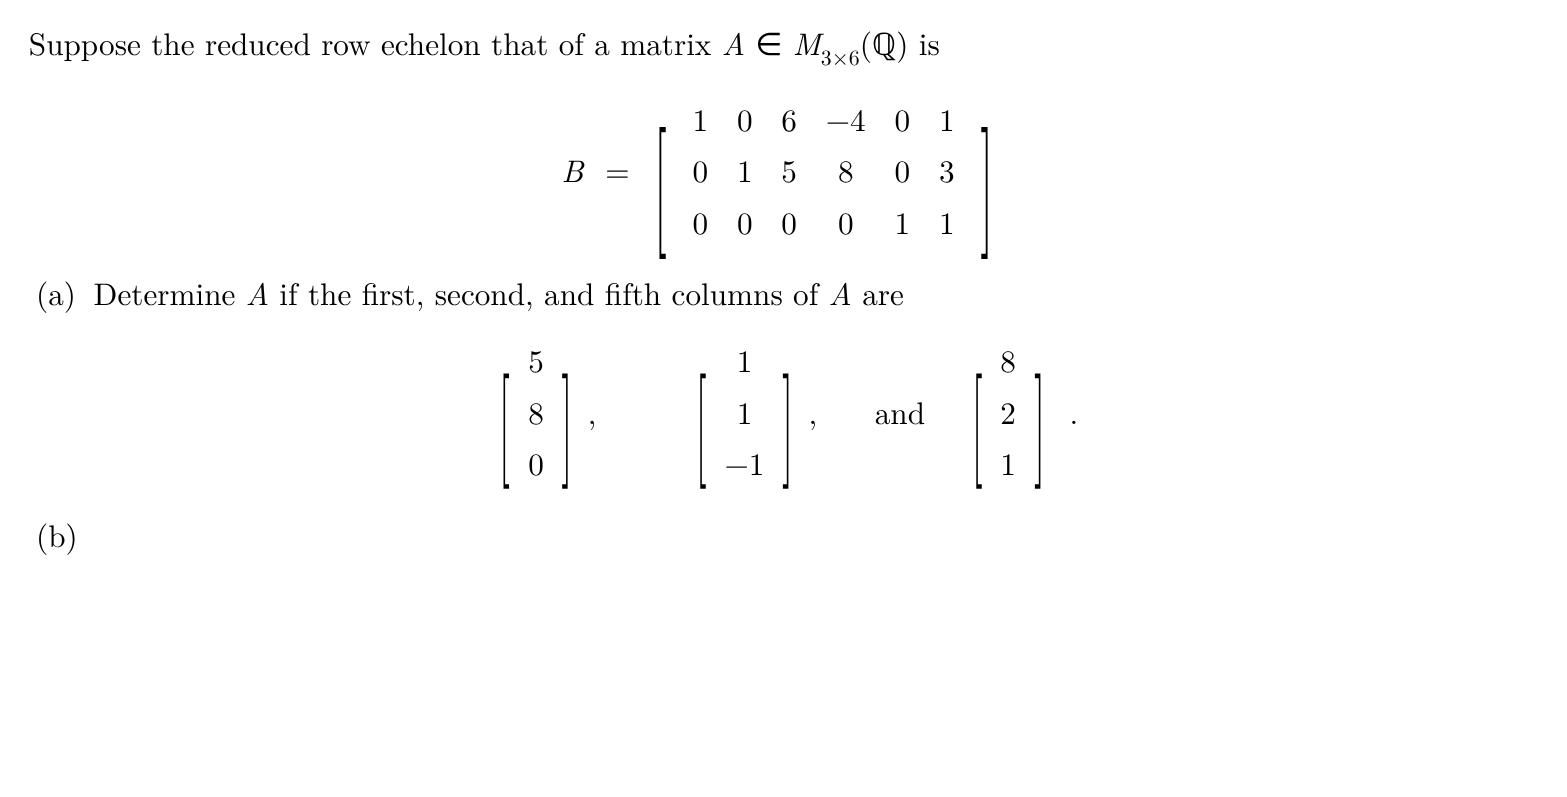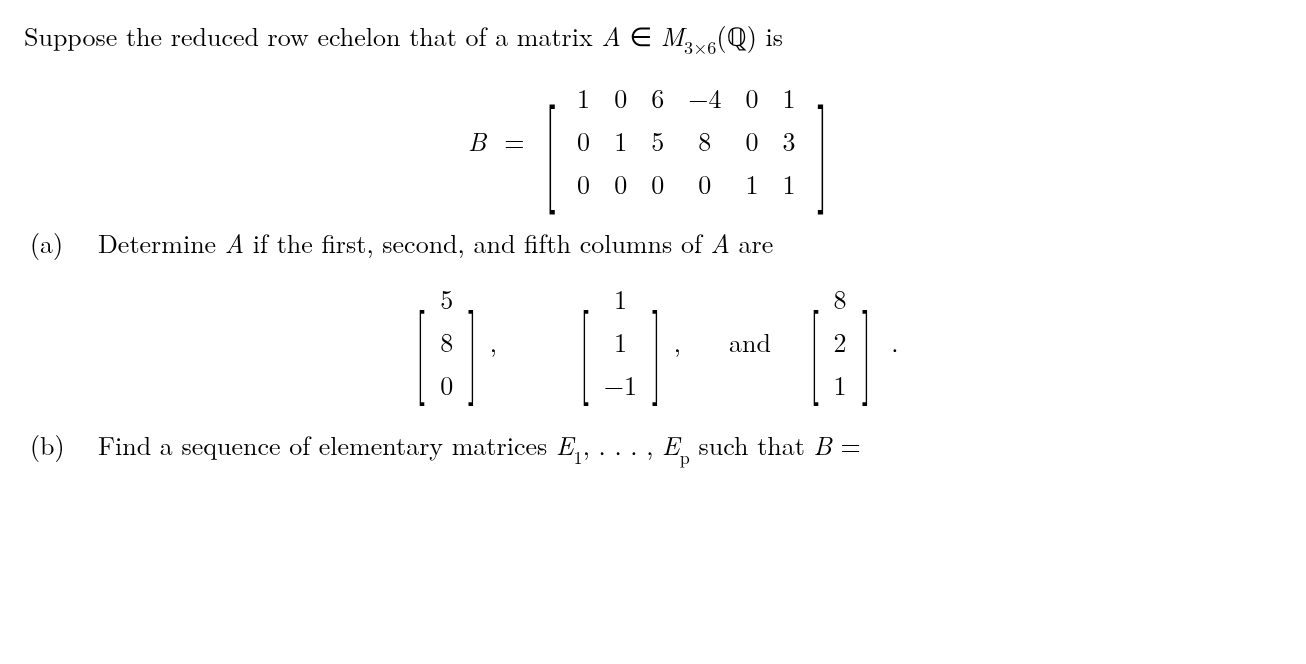--- a/index.html
+++ b/index.html
@@ -72,21 +72,20 @@
     .part {
       display: flex;
       margin-bottom: 14px;
     }
     .part-label {
       min-width: 54px;
       padding-left: 6px;
     }
     .part-content {
       flex: 1;
-      margin-left: 20px;
     }
     .column-vectors {
       text-align: center;
       margin: 14px 0 18px 0;
     }
     .vector-group {
       display: inline-flex;
       align-items: center;
       gap: 6px;
     }
@@ -240,17 +239,14 @@
       </span>
       <span class="small-bracket-right">]</span>
     </span>
     <span class="period">.</span>
   </span>
 </div>
 
 <div class="part">
   <div class="part-label">(b)</div>
   <div class="part-content">
-    <div>
-      <span>Find a sequence of elementary matrices </span><span class="math">E</span><span class="subscript">1</span><span>, . . . , </span><span class="math">E</span><span class="subscript math">p</span><span> such that </span><span class="math">B</span><span> =</span>
-    </div>
   </div>
 </div>
 
 </body></html>

